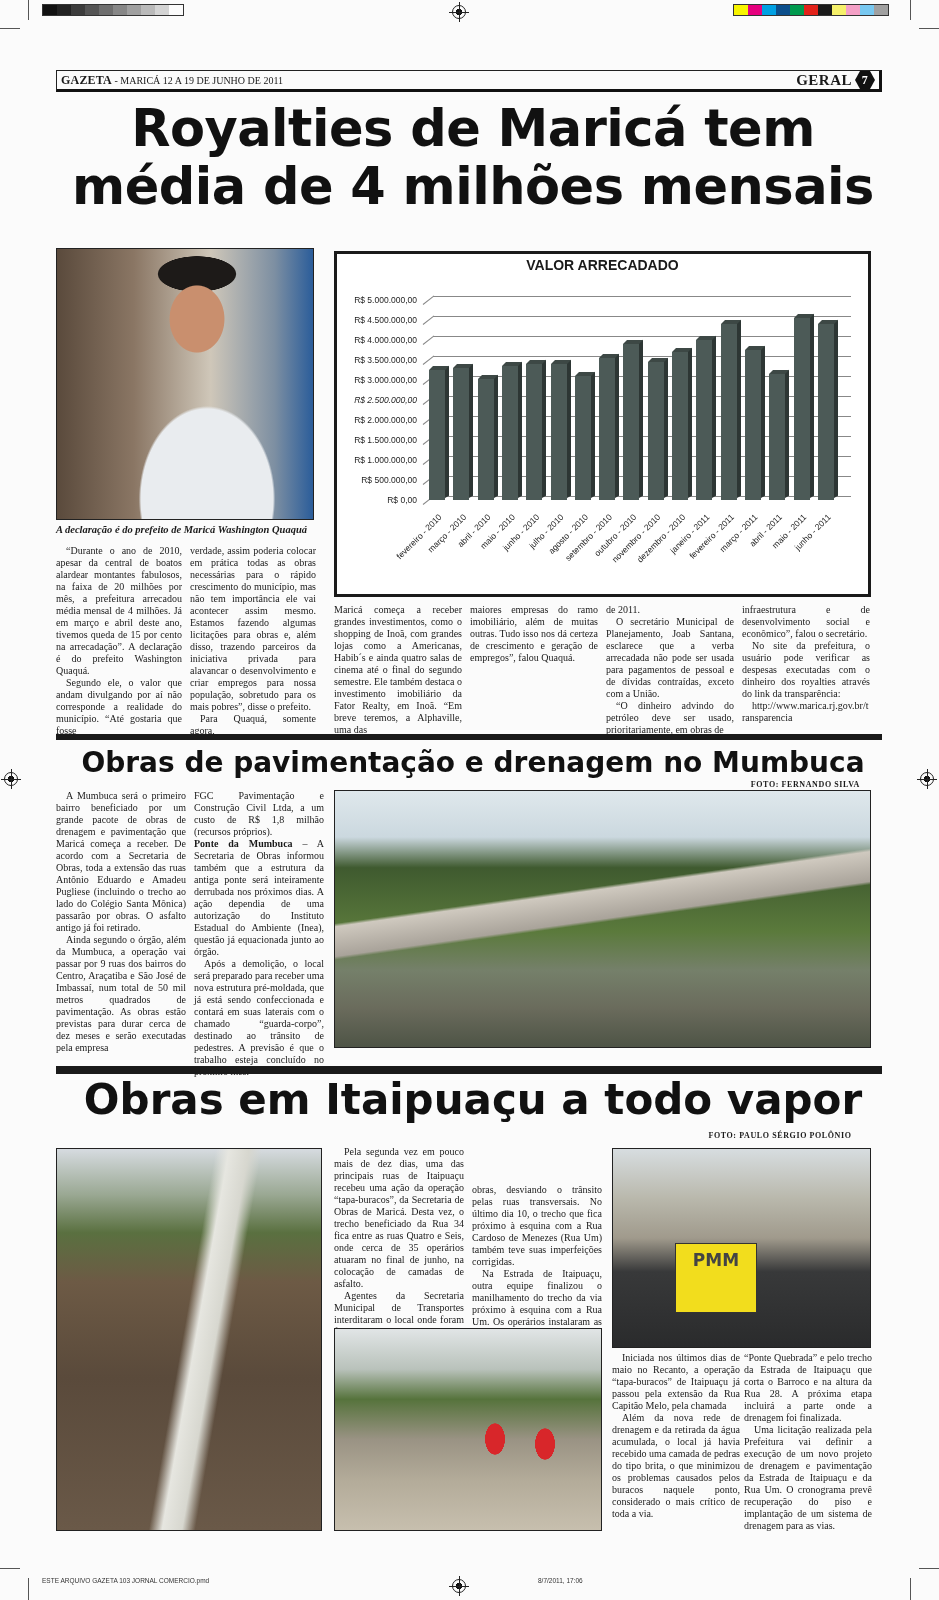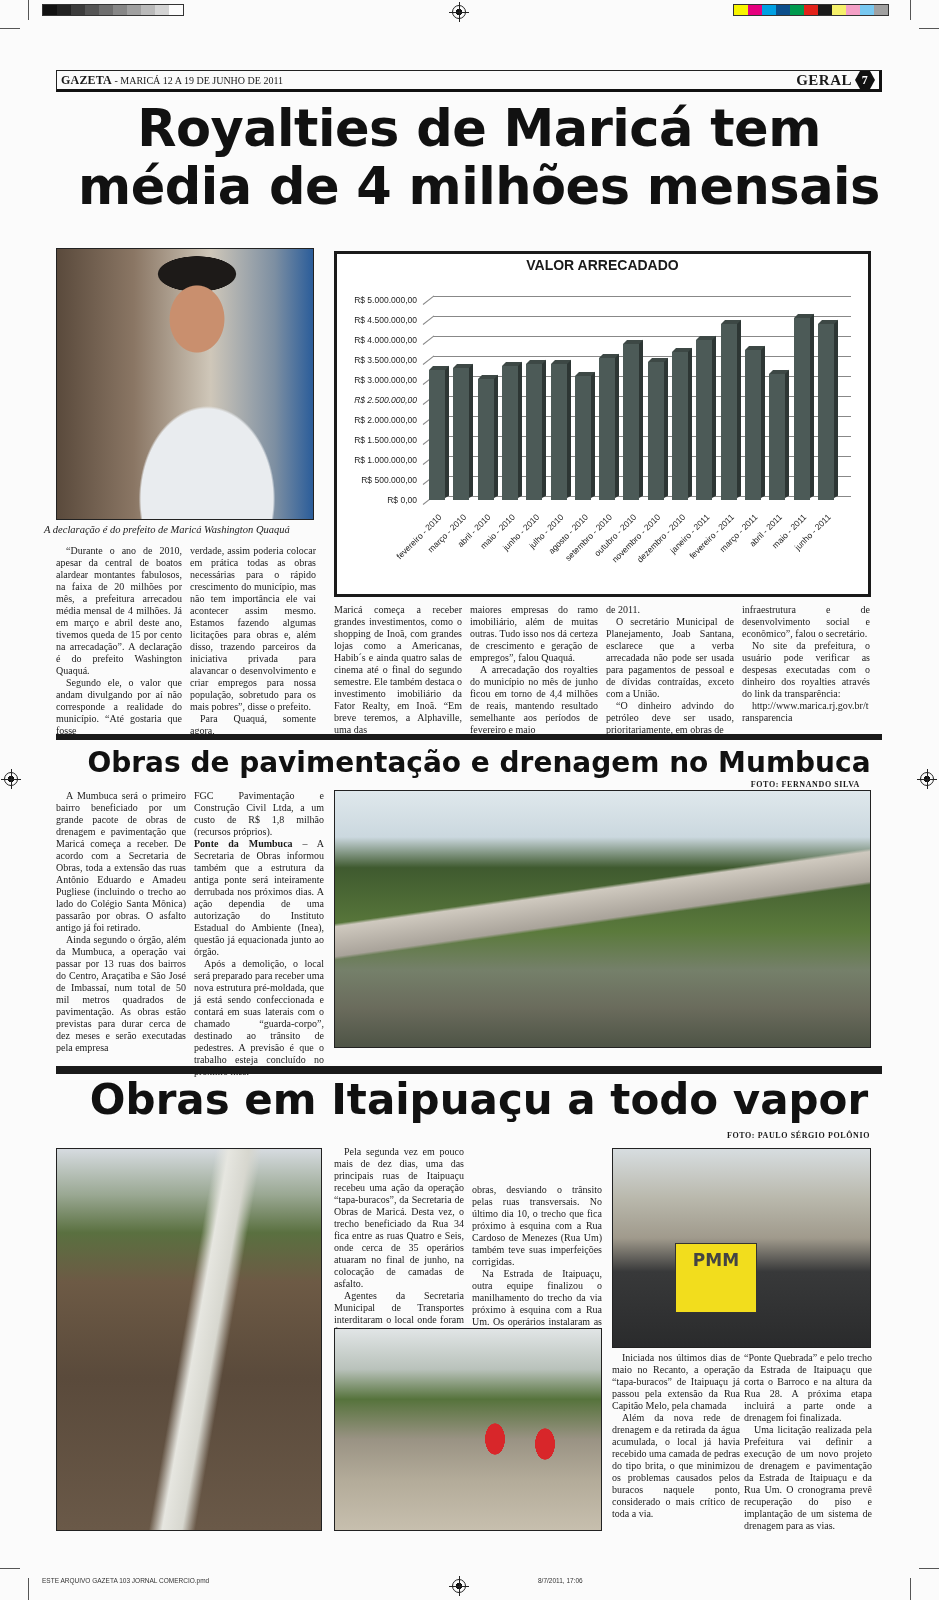--- a/index.html
+++ b/index.html
@@ -14,21 +14,21 @@
     .reg::after { content: ""; position: absolute; top: 6px; left: -4px; height: 1px; width: 20px; background: #222; }
     .crop { position: absolute; background: #555; }
 
     
     .header-band { position: absolute; left: 56px; top: 70px; width: 826px; height: 22px; border: 1px solid #222; border-right: 3px solid #111; border-bottom: 3px solid #111; display: flex; align-items: center; justify-content: space-between; padding: 0 4px; }
     .hb-left { font-size: 10px; }
     .hb-left b { font-size: 12px; font-weight: bold; letter-spacing: .2px; }
     .hb-right { display: flex; align-items: center; gap: 3px; font-weight: bold; font-size: 15px; letter-spacing: .5px; }
     .page-hex { width: 20px; height: 18px; background: #111; color: #fff; font-size: 12px; display: flex; align-items: center; justify-content: center; clip-path: polygon(25% 0, 75% 0, 100% 50%, 75% 100%, 25% 100%, 0 50%); }
 
-    .headline { position: absolute; left: 66px; width: 826px; text-align: center; font-family: "DejaVu Sans", sans-serif; font-weight: bold; color: #111; }
+    .headline { position: absolute; left: 60px; width: 826px; text-align: center; font-family: "DejaVu Sans", sans-serif; font-weight: bold; color: #111; }
     .h1 { top: 100px; font-size: 51px; line-height: 58px; letter-spacing: -0.5px; }
     .h2 { top: 746px; font-size: 28px; line-height: 34px; }
     .h3 { top: 1075px; font-size: 42px; line-height: 50px; }
 
     .rule { position: absolute; left: 56px; width: 826px; height: 6px; background: #1a1a1a; }
 
     
     .photo { position: absolute; border: 1px solid #222; overflow: hidden; }
     .photo .ph { width: 100%; height: 100%; }
 
@@ -110,21 +110,21 @@
   <div>média de 4 milhões mensais</div>
 </div>
 
 <div class="photo" style="left:56px; top:248px; width:258px; height:272px;">
   <div class="ph" style="background:
       radial-gradient(ellipse 45px 55px at 140px 70px, #c98f6e 60%, transparent 62%),
       radial-gradient(ellipse 55px 25px at 140px 25px, #1d1a18 70%, transparent 72%),
       radial-gradient(ellipse 110px 150px at 150px 250px, #e9ecef 60%, transparent 62%),
       linear-gradient(90deg, #5a4a3c 0%, #8a7664 30%, #cfc7b9 60%, #7d8fa2 85%, #2b5d9a 100%);"></div>
 </div>
-<div class="caption" style="left:44px; top:524px;">A declaração é do prefeito de Maricá Washington Quaquá</div>
+<div class="caption" style="left:56px; top:524px;font-weight:bold;">A declaração é do prefeito de Maricá Washington Quaquá</div>
 
 <div class="chart-box" id="chart">
   <div class="chart-title">VALOR ARRECADADO</div>
 <div class="y-tick" style="top: 41px;">R$ 5.000.000,00</div>
     <div class="gridline" style="top: 42px;"></div>
     <div class="grid-slant" style="top: 50px;"></div>
     <div class="y-tick" style="top: 61px;">R$ 4.500.000,00</div>
     <div class="gridline" style="top: 62px;"></div>
     <div class="grid-slant" style="top: 70px;"></div>
     <div class="y-tick" style="top: 81px;">R$ 4.000.000,00</div>
@@ -196,58 +196,57 @@
 </div>
 <div class="col" style="left:190px; top:545px; width:126px;">
   <p style="text-indent:0">verdade, assim poderia colocar em prática todas as obras necessárias para o rápido crescimento do município, mas não tem importância ele vai acontecer assim mesmo. Estamos fazendo algumas licitações para obras e, além disso, trazendo parceiros da iniciativa privada para alavancar o desenvolvimento e criar empregos para nossa população, sobretudo para os mais pobres”, disse o prefeito.</p>
   <p>Para Quaquá, somente agora,</p>
 </div>
 <div class="col" style="left:334px; top:604px; width:128px;">
   <p style="text-indent:0">Maricá começa a receber grandes investimentos, como o shopping de Inoã, com grandes lojas como a Americanas, Habib´s e ainda quatro salas de cinema até o final do segundo semestre. Ele também destaca o investimento imobiliário da Fator Realty, em Inoã. “Em breve teremos, a Alphaville, uma das</p>
 </div>
 <div class="col" style="left:470px; top:604px; width:128px;">
   <p style="text-indent:0">maiores empresas do ramo imobiliário, além de muitas outras. Tudo isso nos dá certeza de crescimento e geração de empregos”, falou Quaquá.</p>
-  <p>A arrecadação dos royalties do município no mês de junho ficou em torno de 4,4 milhões de reais, mantendo resultado semelhante aos períodos de fevereiro e maio</p>
 </div>
 <div class="col" style="left:606px; top:604px; width:128px;">
   <p style="text-indent:0">de 2011.</p>
   <p>O secretário Municipal de Planejamento, Joab Santana, esclarece que a verba arrecadada não pode ser usada para pagamentos de pessoal e de dívidas contraídas, exceto com a União.</p>
   <p>“O dinheiro advindo do petróleo deve ser usado, prioritariamente, em obras de</p>
 </div>
 <div class="col" style="left:742px; top:604px; width:128px; word-break:break-all;">
   <p style="text-indent:0; word-break:normal">infraestrutura e de desenvolvimento social e econômico”, falou o secretário.</p>
   <p style="word-break:normal">No site da prefeitura, o usuário pode verificar as despesas executadas com o dinheiro dos royalties através do link da transparência:</p>
   <p>http://www.marica.rj.gov.br/transparencia</p>
 </div>
 
 <div class="rule" style="top:734px;"></div>
 
 <div class="headline h2">Obras de pavimentação e drenagem no Mumbuca</div>
 <div class="credit" style="left:700px; top:780px; width:160px;">FOTO: FERNANDO SILVA</div>
 
 <div class="col" style="left:56px; top:790px; width:130px;">
   <p>A Mumbuca será o primeiro bairro beneficiado por um grande pacote de obras de drenagem e pavimentação que Maricá começa a receber. De acordo com a Secretaria de Obras, toda a extensão das ruas Antônio Eduardo e Amadeu Pugliese (incluindo o trecho ao lado do Colégio Santa Mônica) passarão por obras. O asfalto antigo já foi retirado.</p>
-  <p>Ainda segundo o órgão, além da Mumbuca, a operação vai passar por 13 ruas dos bairros do Centro, Araçatiba e São José de Imbassaí, num total de 50 mil metros quadrados de pavimentação. As obras estão previstas para durar cerca de dez meses e serão executadas pela empresa</p>
+  <p>Ainda segundo o órgão, além da Mumbuca, a operação vai passar por 9 ruas dos bairros do Centro, Araçatiba e São José de Imbassaí, num total de 50 mil metros quadrados de pavimentação. As obras estão previstas para durar cerca de dez meses e serão executadas pela empresa</p>
 </div>
 <div class="col" style="left:194px; top:790px; width:130px;">
   <p style="text-indent:0">FGC Pavimentação e Construção Civil Ltda, a um custo de R$ 1,8 milhão (recursos próprios).</p>
   <p style="text-indent:0"><b>Ponte da Mumbuca</b><span> – A Secretaria de Obras informou também que a estrutura da antiga ponte será inteiramente derrubada nos próximos dias. A ação dependia de uma autorização do Instituto Estadual do Ambiente (Inea), questão já equacionada junto ao órgão.</span></p>
   <p>Após a demolição, o local será preparado para receber uma nova estrutura pré-moldada, que já está sendo confeccionada e contará em suas laterais com o chamado “guarda-corpo”, destinado ao trânsito de pedestres. A previsão é que o trabalho esteja concluído no próximo mês.</p>
 </div>
 
 <div class="photo" style="left:334px; top:790px; width:537px; height:258px;">
   <div class="ph" style="background:
       linear-gradient(172deg, transparent 40%, #cfc9bf 41%, #a9a39a 50%, transparent 51%),
       linear-gradient(180deg, #dfe8ec 0%, #cbd8df 18%, #3f5a2f 30%, #5b7a3c 55%, #75806a 70%, #6a6b5c 85%, #4e5446 100%);"></div>
 </div>
 
 <div class="rule" style="top:1066px; height:8px;"></div>
 
 <div class="headline h3">Obras em Itaipuaçu a todo vapor</div>
-<div class="credit" style="left:690px; top:1131px; width:180px;">FOTO: PAULO SÉRGIO POLÔNIO</div>
+<div class="credit" style="left:690px; top:1131px; width:180px;text-align:center;">FOTO: PAULO SÉRGIO POLÔNIO</div>
 
 <div class="photo" style="left:56px; top:1148px; width:266px; height:383px;">
   <div class="ph" style="background:
       linear-gradient(100deg, transparent 48%, #e6e6e0 52%, #d7d7cf 58%, transparent 62%),
       linear-gradient(180deg, #d6dbe0 0%, #9aa893 12%, #5a7040 22%, #6d5a45 35%, #5a4a3b 60%, #6a5948 100%);"></div>
 </div>
 
 <div class="col" style="left:334px; top:1146px; width:130px;">
   <p>Pela segunda vez em pouco mais de dez dias, uma das principais ruas de Itaipuaçu recebeu uma ação da operação “tapa-buracos”, da Secretaria de Obras de Maricá. Desta vez, o trecho beneficiado da Rua 34 fica entre as ruas Quatro e Seis, onde cerca de 35 operários atuaram no final de junho, na colocação de camadas de asfalto.</p>
   <p>Agentes da Secretaria Municipal de Transportes interditaram o local onde foram feitas as</p>

